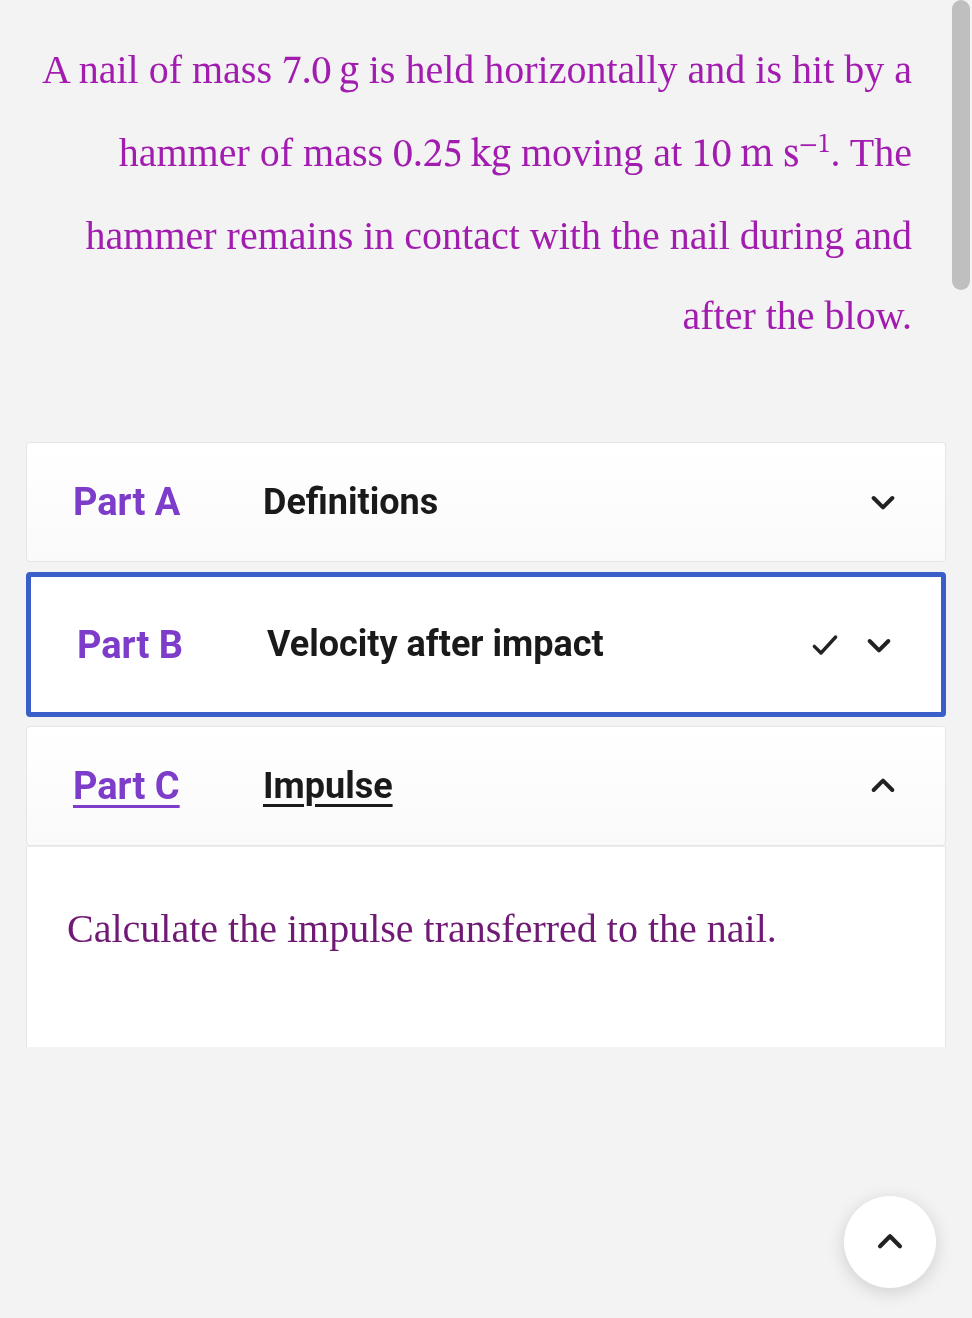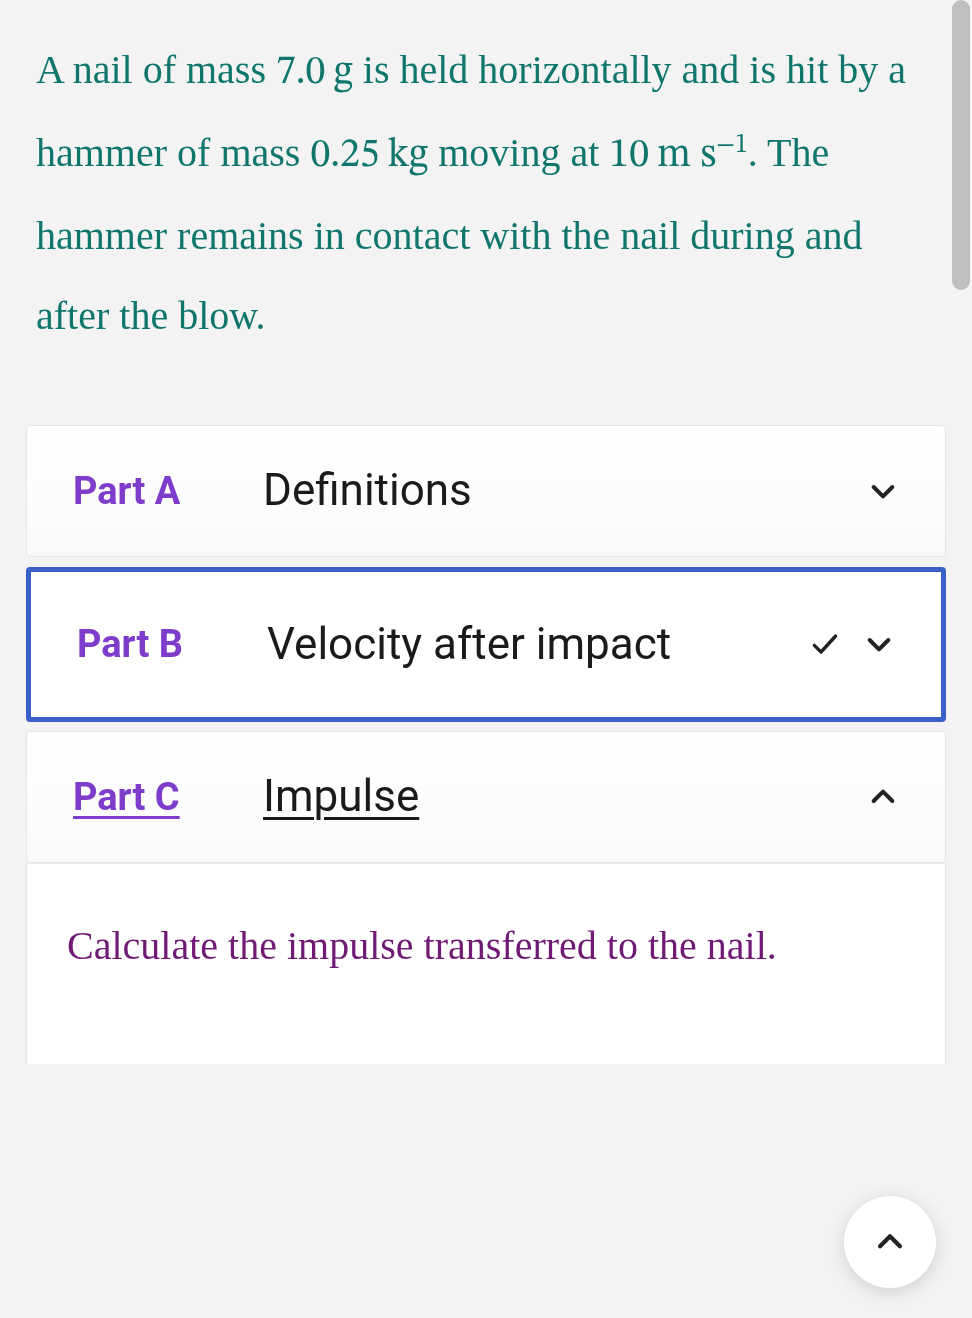--- a/index.html
+++ b/index.html
@@ -21,56 +21,57 @@
     background: #bfbfbf;
     border-radius: 9px;
   }
   .content {
     padding: 30px 36px 0 36px;
   }
   .problem-text {
     font-size: 40px;
     line-height: 2.0;
     font-family: Georgia, "Times New Roman", serif;
-    color: #0f766e;
+    color: #a21caf;
     padding-right: 24px;
     padding-bottom: 40px;
+    text-align: right;
   }
   .math {
     font-family: "Cambria Math", "STIX Two Math", "Times New Roman", serif;
   }
   .unit {
     font-family: "Cambria Math", "STIX Two Math", "Times New Roman", serif;
   }
   sup { font-size: 0.65em; vertical-align: super; line-height: 0; }
 
   .parts {
-    margin: 29px -10px 0 -10px;
+    margin: 46px -10px 0 -10px;
   }
   .part-row {
     background: linear-gradient(#ffffff, #fafafa);
     border: 1px solid #e5e5e5;
     border-radius: 4px;
     padding: 34px 46px;
     display: flex;
     align-items: center;
     gap: 40px;
     margin-bottom: 0px;
     cursor: pointer;
   }
   .part-row + .part-row { margin-top: -1px; }
   .part-label {
     font-size: 38px;
     font-weight: 700;
     color: #7d3cc9;
     min-width: 150px;
   }
   .part-title {
-    font-size: 44px;
-    font-weight: 400;
+    font-size: 36px;
+    font-weight: 700;
     color: #1a1a1a;
     flex: 1;
     line-height: 1.4;
   }
   .part-icons {
     display: flex;
     align-items: center;
     gap: 22px;
   }
   .chevron, .check {

